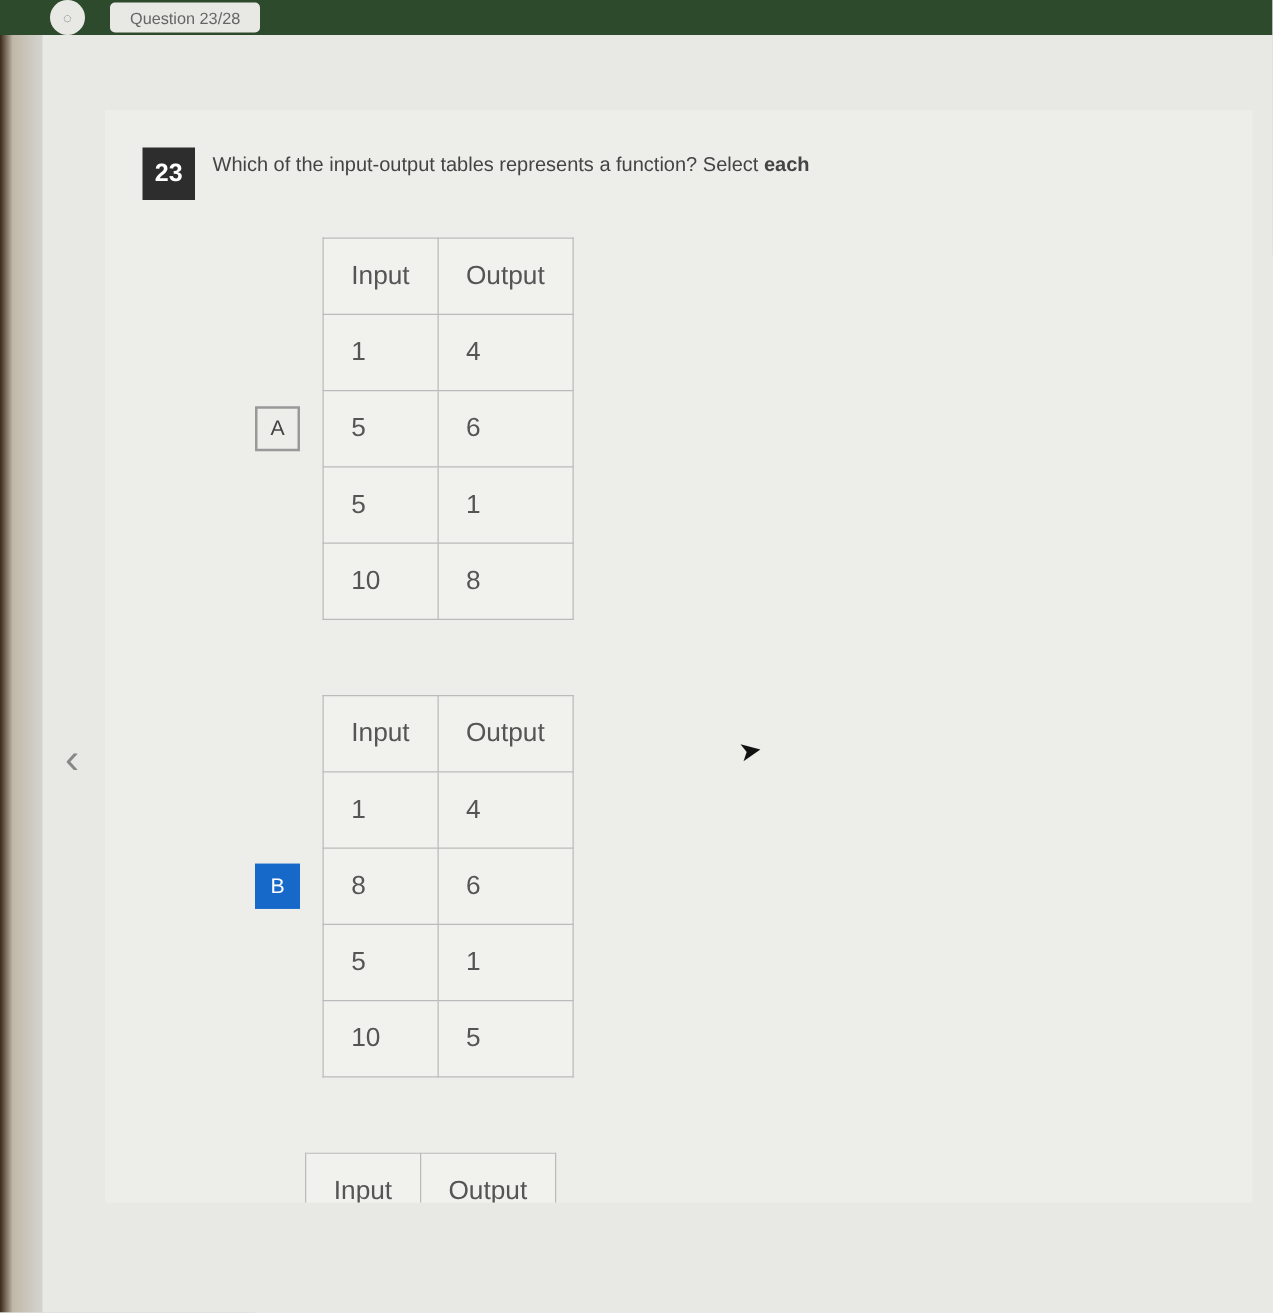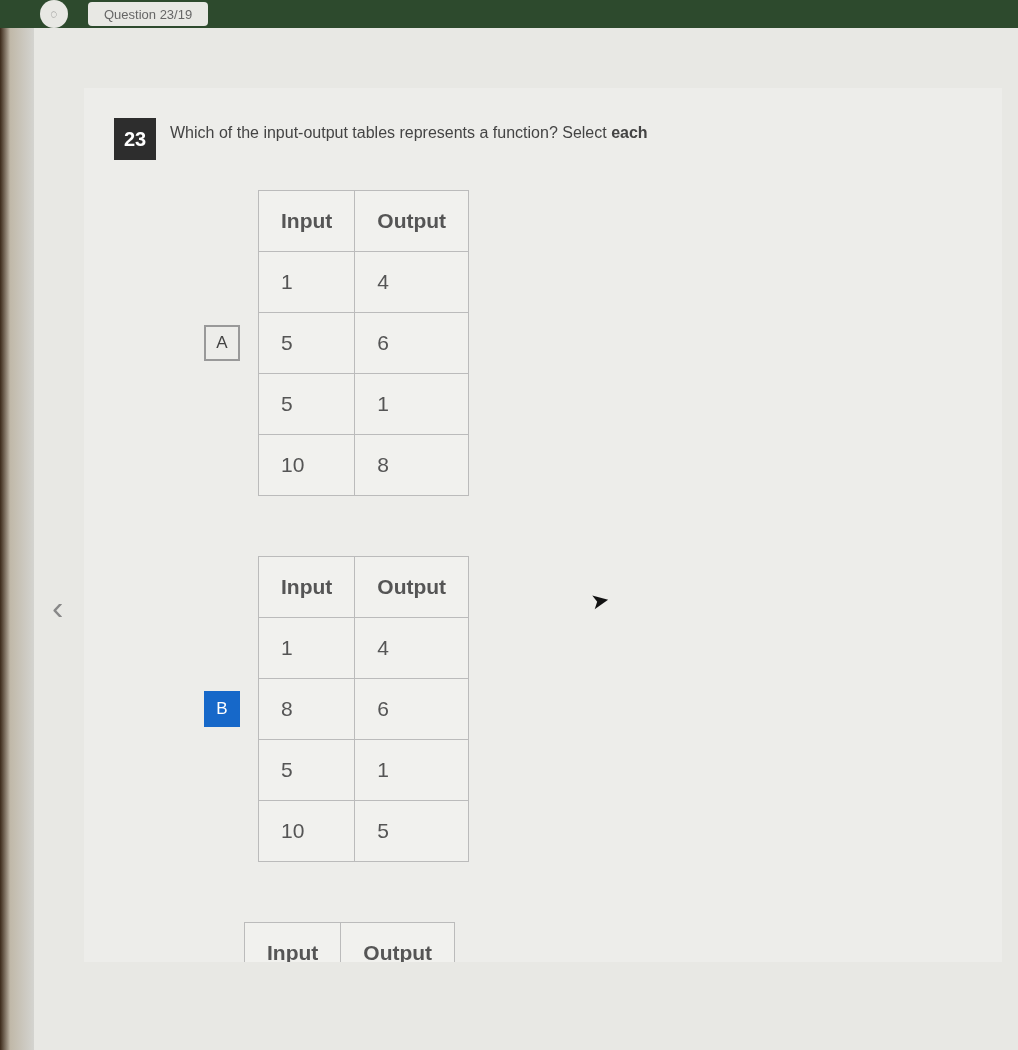--- a/index.html
+++ b/index.html
@@ -117,21 +117,21 @@
     background: #f1f1ee;
   }
   table.io th, table.io td {
     border: 1px solid #bbb;
     padding: 18px 22px;
     text-align: left;
     font-size: 21px;
     color: #555;
     min-width: 70px;
   }
-  table.io th { font-weight: bold; }
+  table.io th { font-weight: normal; }
   .prev-chevron {
     position: absolute;
     left: 18px;
     top: 560px;
     font-size: 34px;
     color: #888;
     cursor: pointer;
     user-select: none;
   }
   .cursor {
@@ -151,21 +151,21 @@
     overflow: hidden;
     height: 40px;
   }
   table.io.partial th { border-bottom: none; }
 </style>
 </head>
 <body>
 
 <div class="topbar">
   <div class="top-circle">◌</div>
-  <div class="top-chip">Question 23/19</div>
+  <div class="top-chip">Question 23/28</div>
 </div>
 
 <div class="left-edge"></div>
 
 <div class="page">
 
   <div class="prev-chevron">‹</div>
 
   <div class="content">
 

